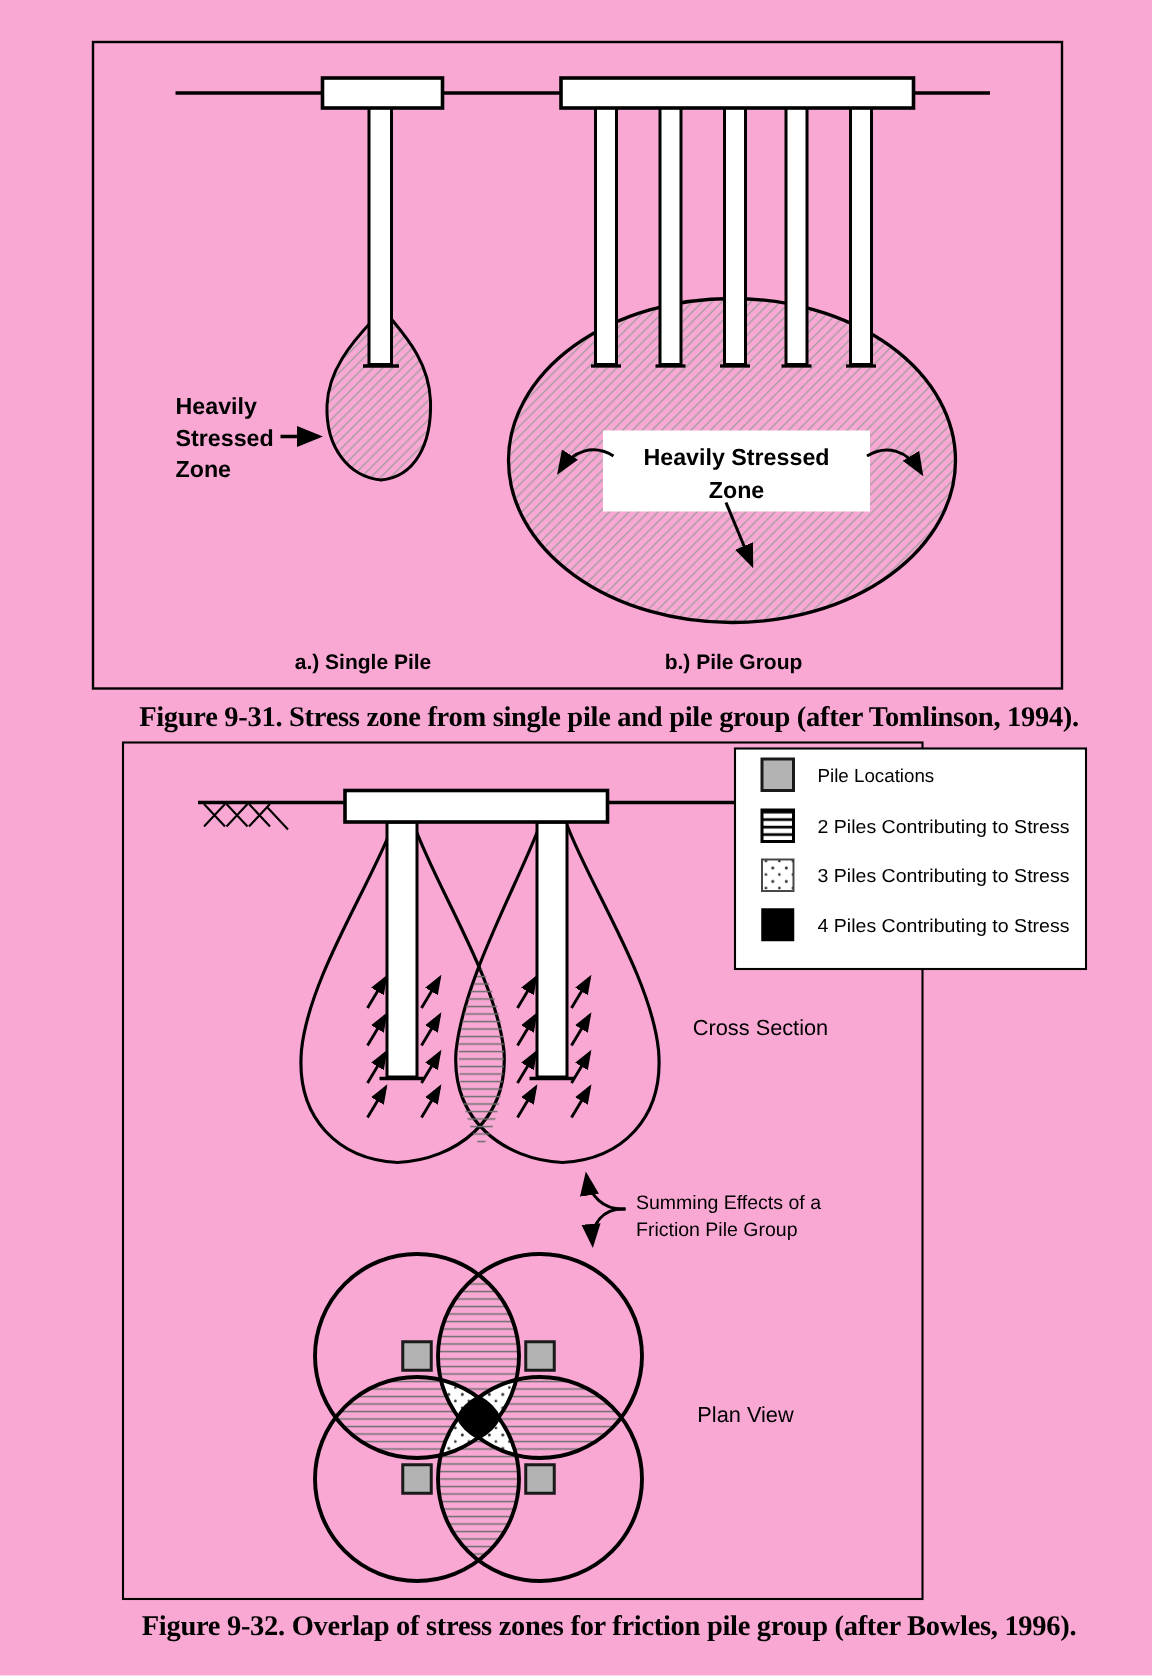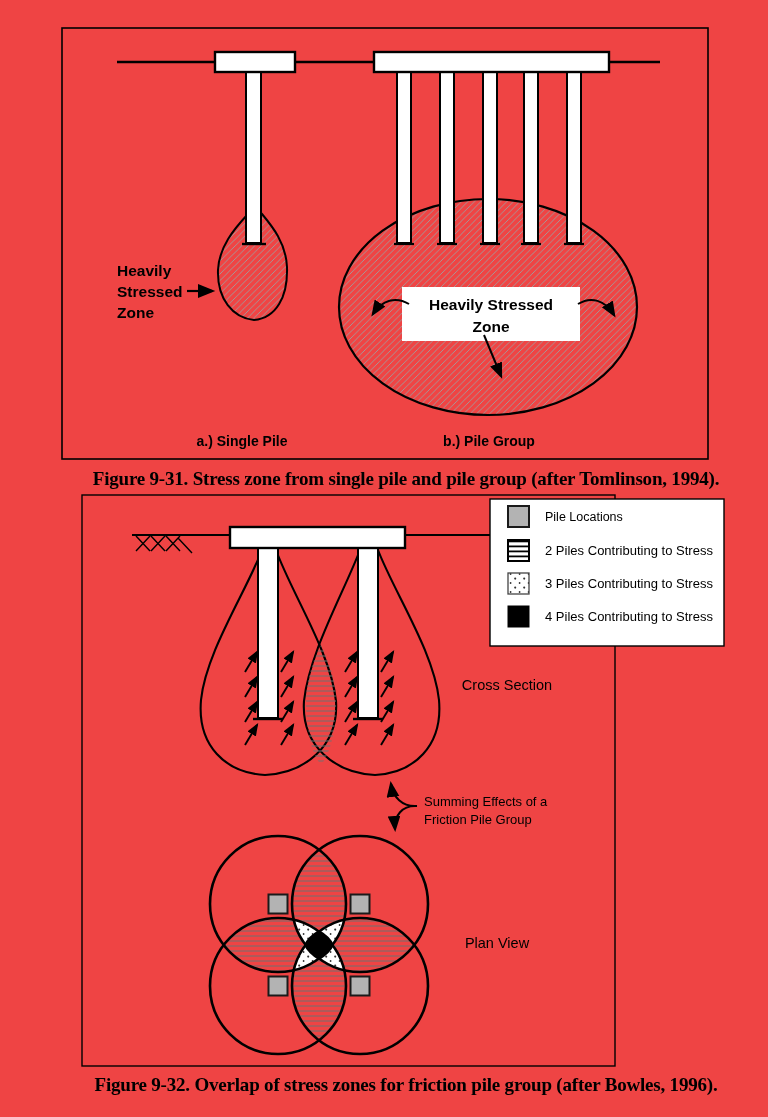--- a/index.html
+++ b/index.html
@@ -1,16 +1,16 @@
 <!DOCTYPE html>
 <html><head>
 <meta charset="utf-8">
 <style>
   html,body{margin:0;padding:0;background:#fff;}
-  .page{position:relative;width:768px;height:1117px;background:#ef4444;overflow:hidden;
+  .page{position:relative;width:768px;height:1117px;background:#f9a8d4;overflow:hidden;
         font-family:"Liberation Sans",sans-serif;color:#000;}
   .fig-svg{position:absolute;left:0;}
   #svg-fig31{top:0;}
   #svg-fig32{top:490px;}
   .caption{position:absolute;left:0;width:768px;text-align:center;
            font-family:"Liberation Serif",serif;font-weight:bold;font-size:19px;
            letter-spacing:-0.2px;white-space:nowrap;padding-left:22px;}
   #caption-31{top:468px;}
   #caption-32{top:1074px;}
   

